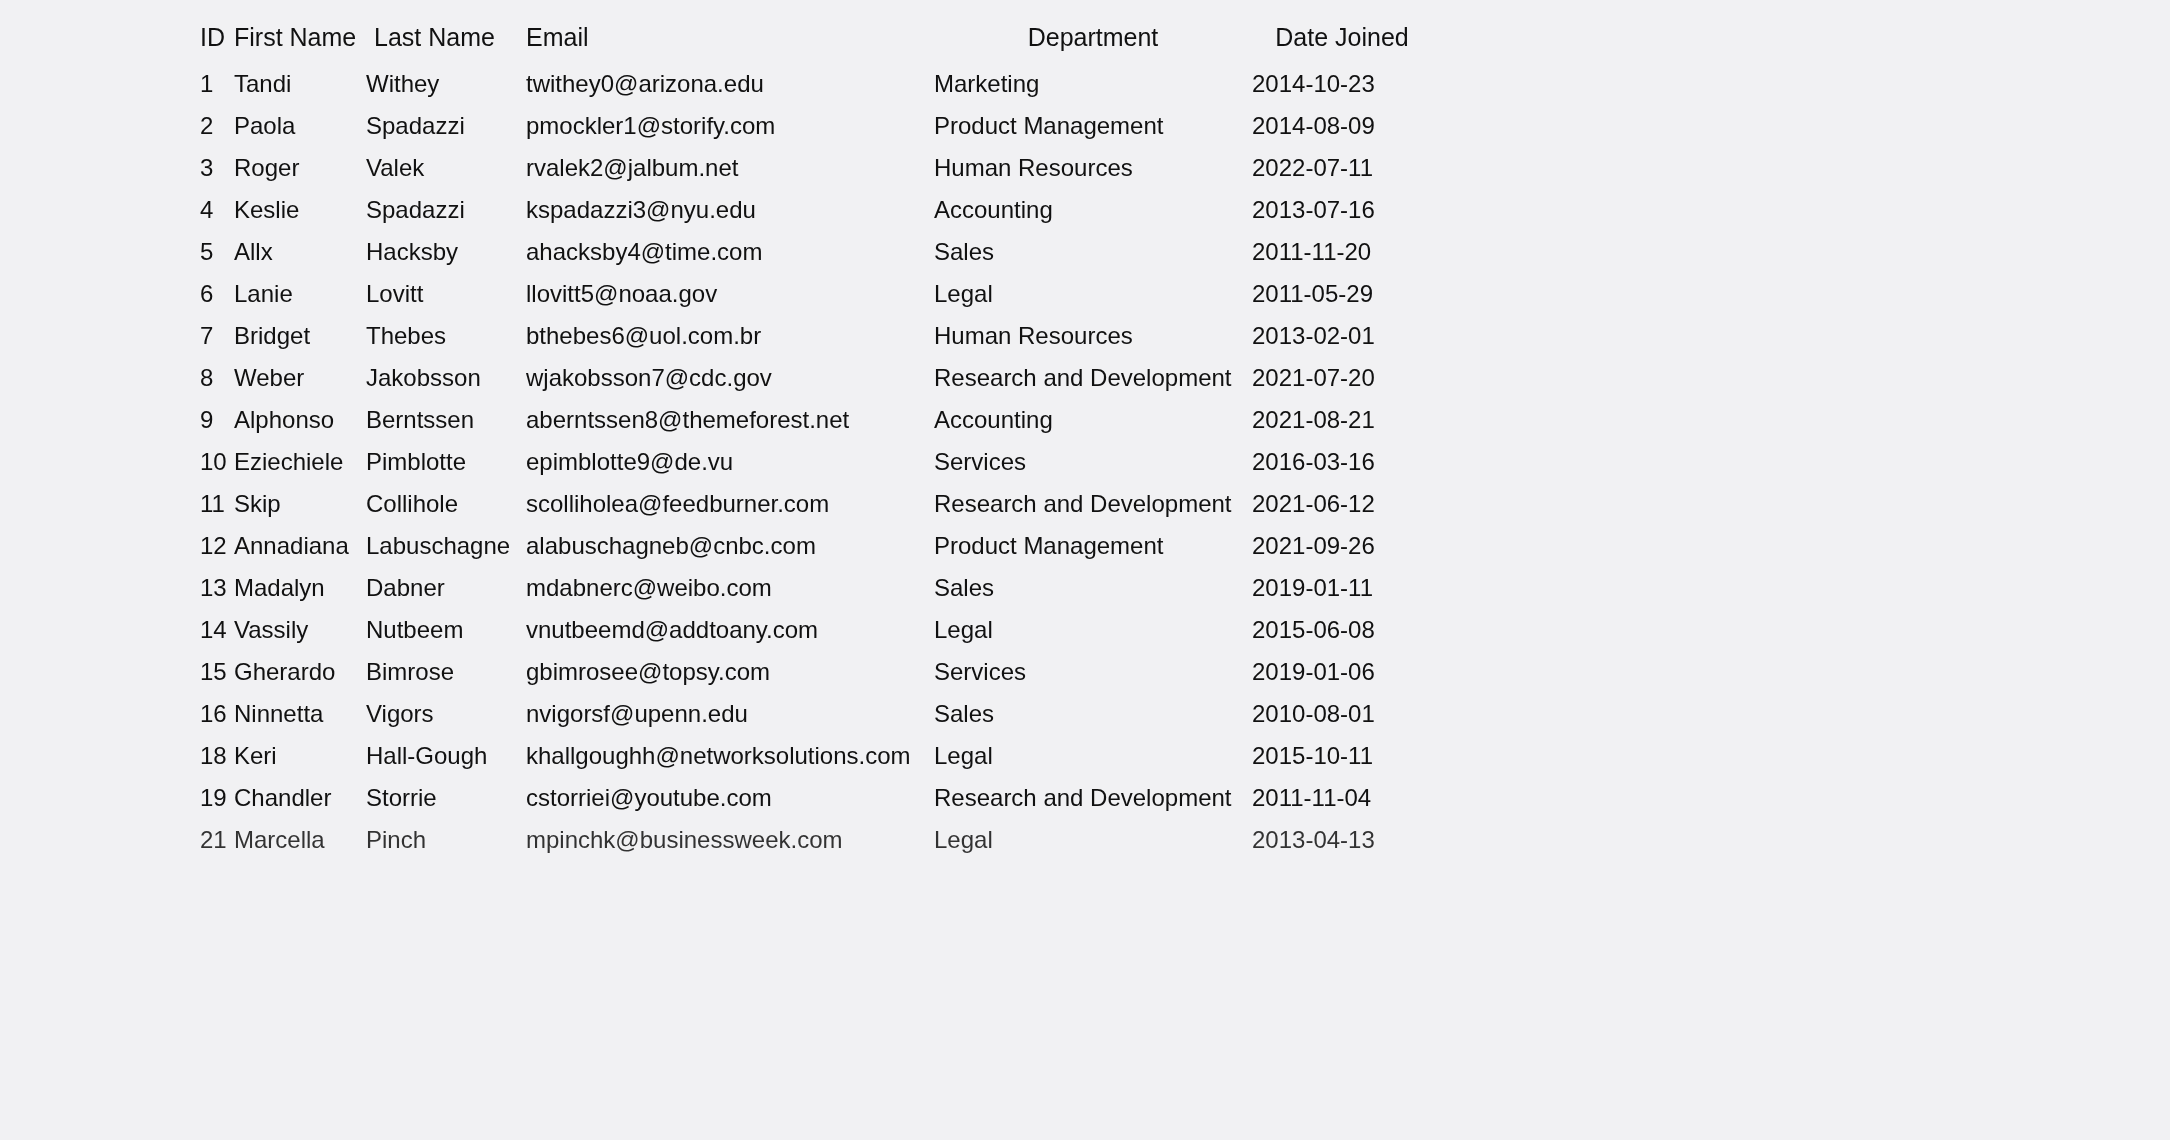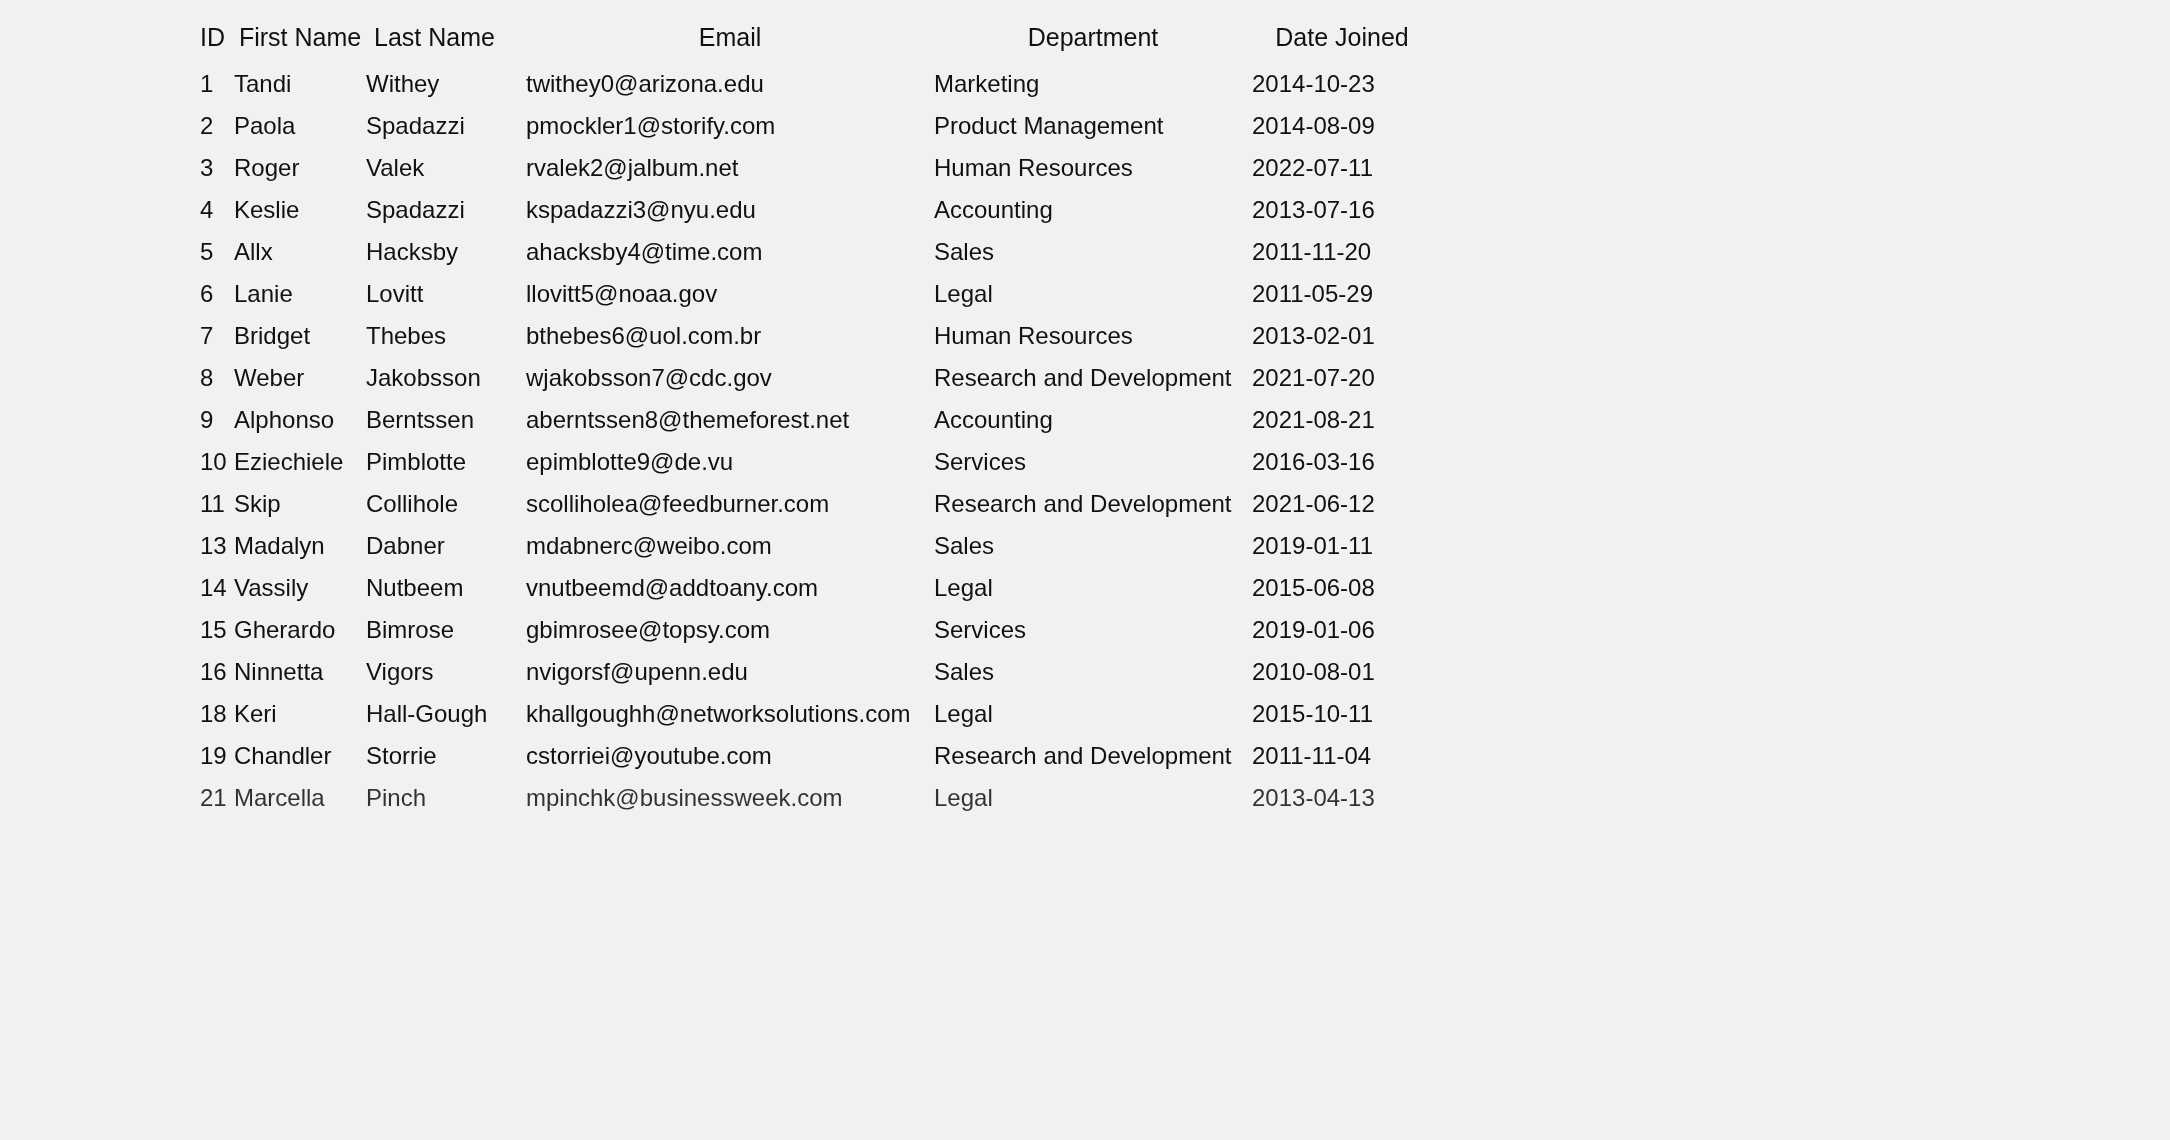--- a/index.html
+++ b/index.html
@@ -37,23 +37,23 @@
   }
   
   .col-id   { width: 34px; text-align: left; }
   .col-fn   { width: 132px; }
   .col-ln   { width: 152px; margin-left: 38px; }
   .col-em   { width: 408px; }
   .col-dp   { width: 318px; }
   .col-dj   { width: 180px; }
   
   th.col-id   { text-align: left; margin-left: 14px; }
-  th.col-fn   { text-align: center; padding-left: 0; }
+  th.col-fn   { text-align: left; padding-left: 0; }
   th.col-ln   { text-align: left; padding-left: 8px; }
-  th.col-em   { text-align: center; }
+  th.col-em   { text-align: left; }
   th.col-dp   { text-align: center; }
   th.col-dj   { text-align: center; margin-top: 40px; }
   tbody td { font-weight: 400; }
   tbody tr:last-child { opacity: 0.85; } 
 </style>
 </head>
 <body>
 <div class="page">
 
 <table>
@@ -150,20 +150,28 @@
         </tr>
         <tr>
           <td class="col-id">11</td>
           <td class="col-fn">Skip</td>
           <td class="col-ln">Collihole</td>
           <td class="col-em">scolliholea@feedburner.com</td>
           <td class="col-dp">Research and Development</td>
           <td class="col-dj">2021-06-12</td>
         </tr>
         <tr>
+          <td class="col-id">12</td>
+          <td class="col-fn">Annadiana</td>
+          <td class="col-ln">Labuschagne</td>
+          <td class="col-em">alabuschagneb@cnbc.com</td>
+          <td class="col-dp">Product Management</td>
+          <td class="col-dj">2021-09-26</td>
+        </tr>
+        <tr>
           <td class="col-id">13</td>
           <td class="col-fn">Madalyn</td>
           <td class="col-ln">Dabner</td>
           <td class="col-em">mdabnerc@weibo.com</td>
           <td class="col-dp">Sales</td>
           <td class="col-dj">2019-01-11</td>
         </tr>
         <tr>
           <td class="col-id">14</td>
           <td class="col-fn">Vassily</td>

